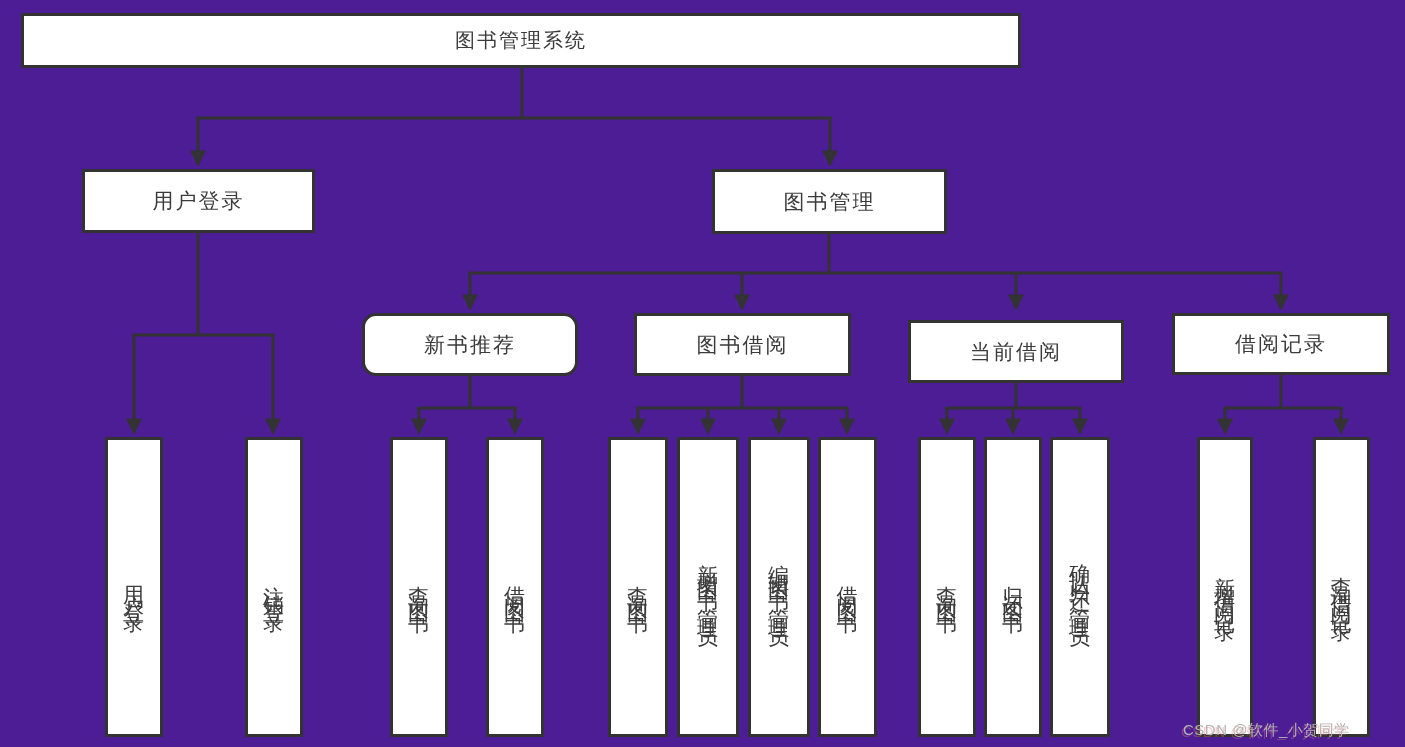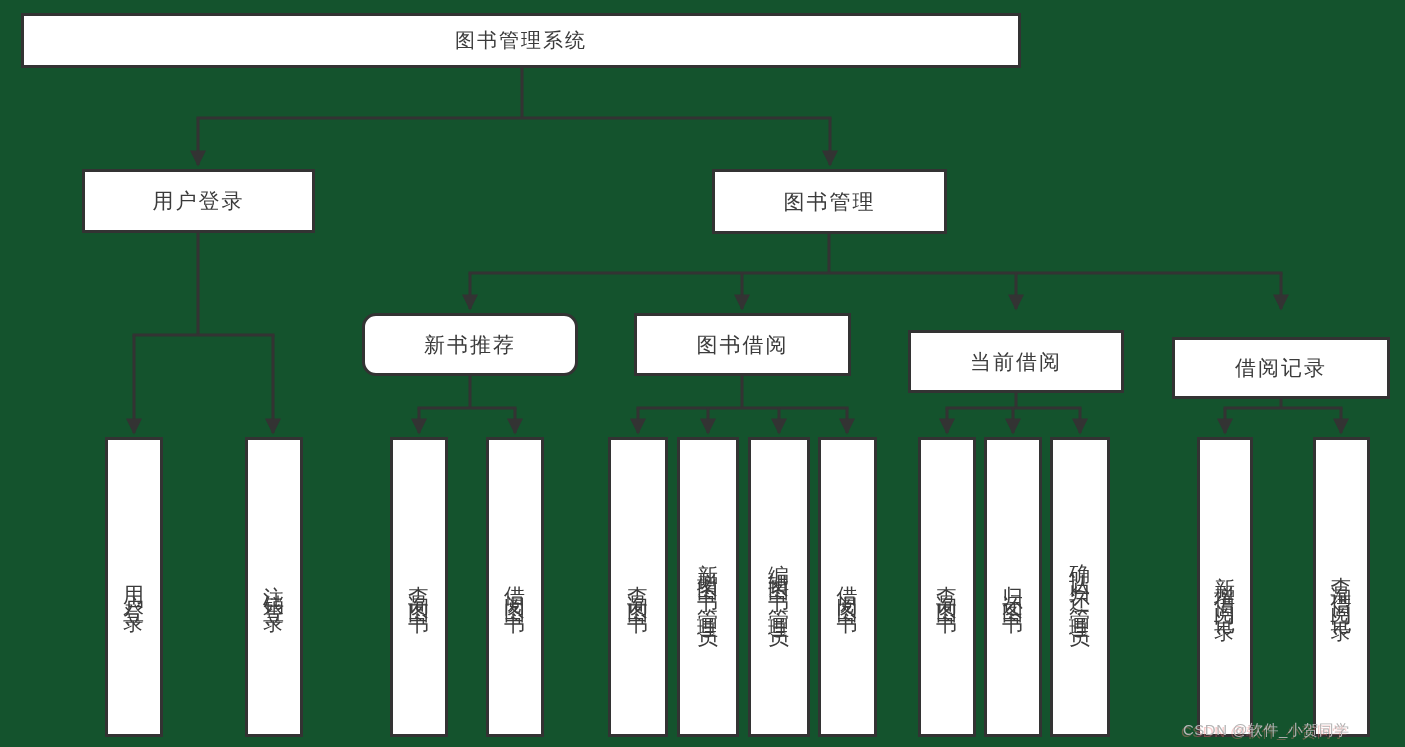--- a/index.html
+++ b/index.html
@@ -1,19 +1,19 @@
 <!DOCTYPE html>
 <html><head>
 <meta charset="utf-8">
 <style>
   html,body{margin:0;padding:0;background:#ffffff;}
   #canvas{
     position:relative;
     width:1405px;height:747px;
-    background:#14532d;
+    background:#4c1d95;
     font-family:"Liberation Sans","DejaVu Sans",sans-serif;
     overflow:hidden;
   }
   #wires{position:absolute;left:0;top:0;width:1405px;height:747px;}
   .node{
     position:absolute;
     box-sizing:border-box;
     border:3px solid #333333;
     background:#ffffff;
     display:flex;align-items:center;justify-content:center;
@@ -106,24 +106,24 @@
   <div class="node hnode" style="left:712px;top:169px;width:235px;height:65px;text-align:center;">
     <span>图书管理</span>
   </div>
 
   <div class="node hnode" style="left:362px;top:313px;width:216px;height:63px;border-radius:14px;">
     <span>新书推荐</span>
   </div>
   <div class="node hnode" style="left:634px;top:313px;width:217px;height:63px;">
     <span>图书借阅</span>
   </div>
-  <div class="node hnode" style="left:908px;top:330px;width:216px;height:63px;">
+  <div class="node hnode" style="left:908px;top:320px;width:216px;height:63px;">
     <span>当前借阅</span>
   </div>
-  <div class="node hnode" style="left:1172px;top:313px;width:218px;height:62px;margin-top:24px;">
+  <div class="node hnode" style="left:1172px;top:313px;width:218px;height:62px;">
     <span>借阅记录</span>
   </div>
 
   <div class="node vnode" style="left:105px;top:437px;width:58px;height:300px;">
     <span class="vtext">用户登录</span>
   </div>
   <div class="node vnode" style="left:245px;top:437px;width:58px;height:300px;">
     <span class="vtext">注销登录</span>
   </div>
 

